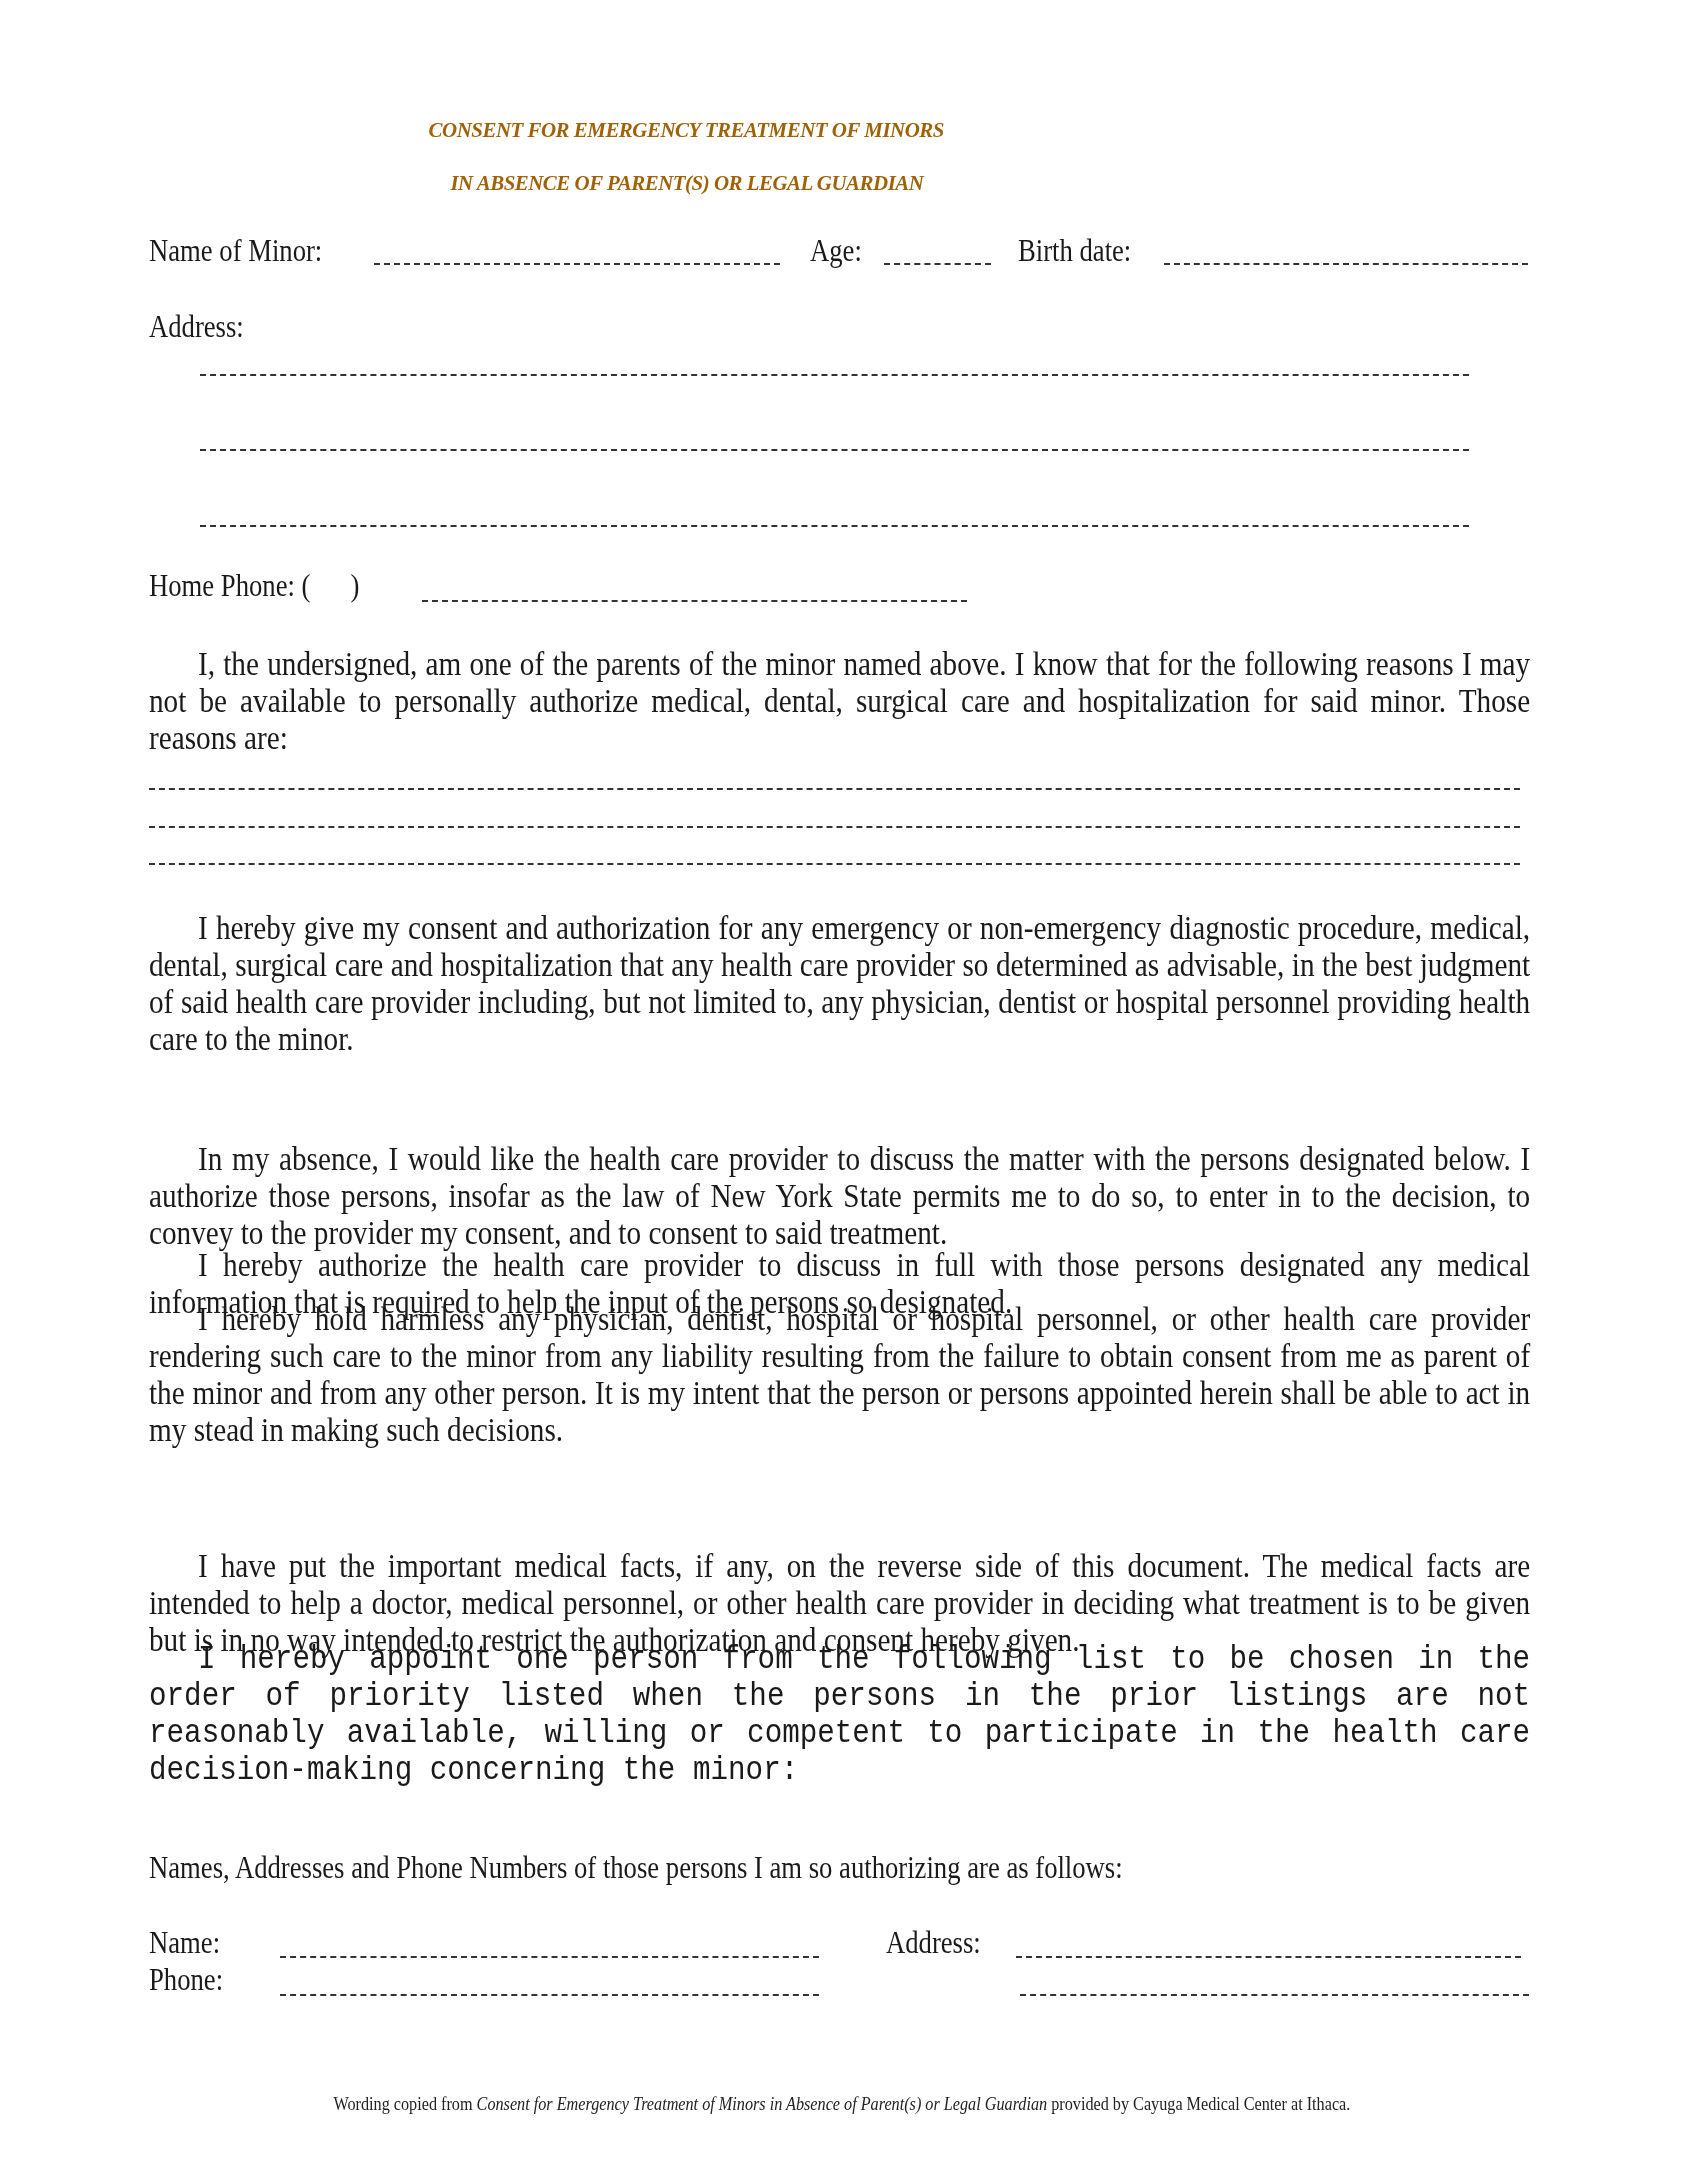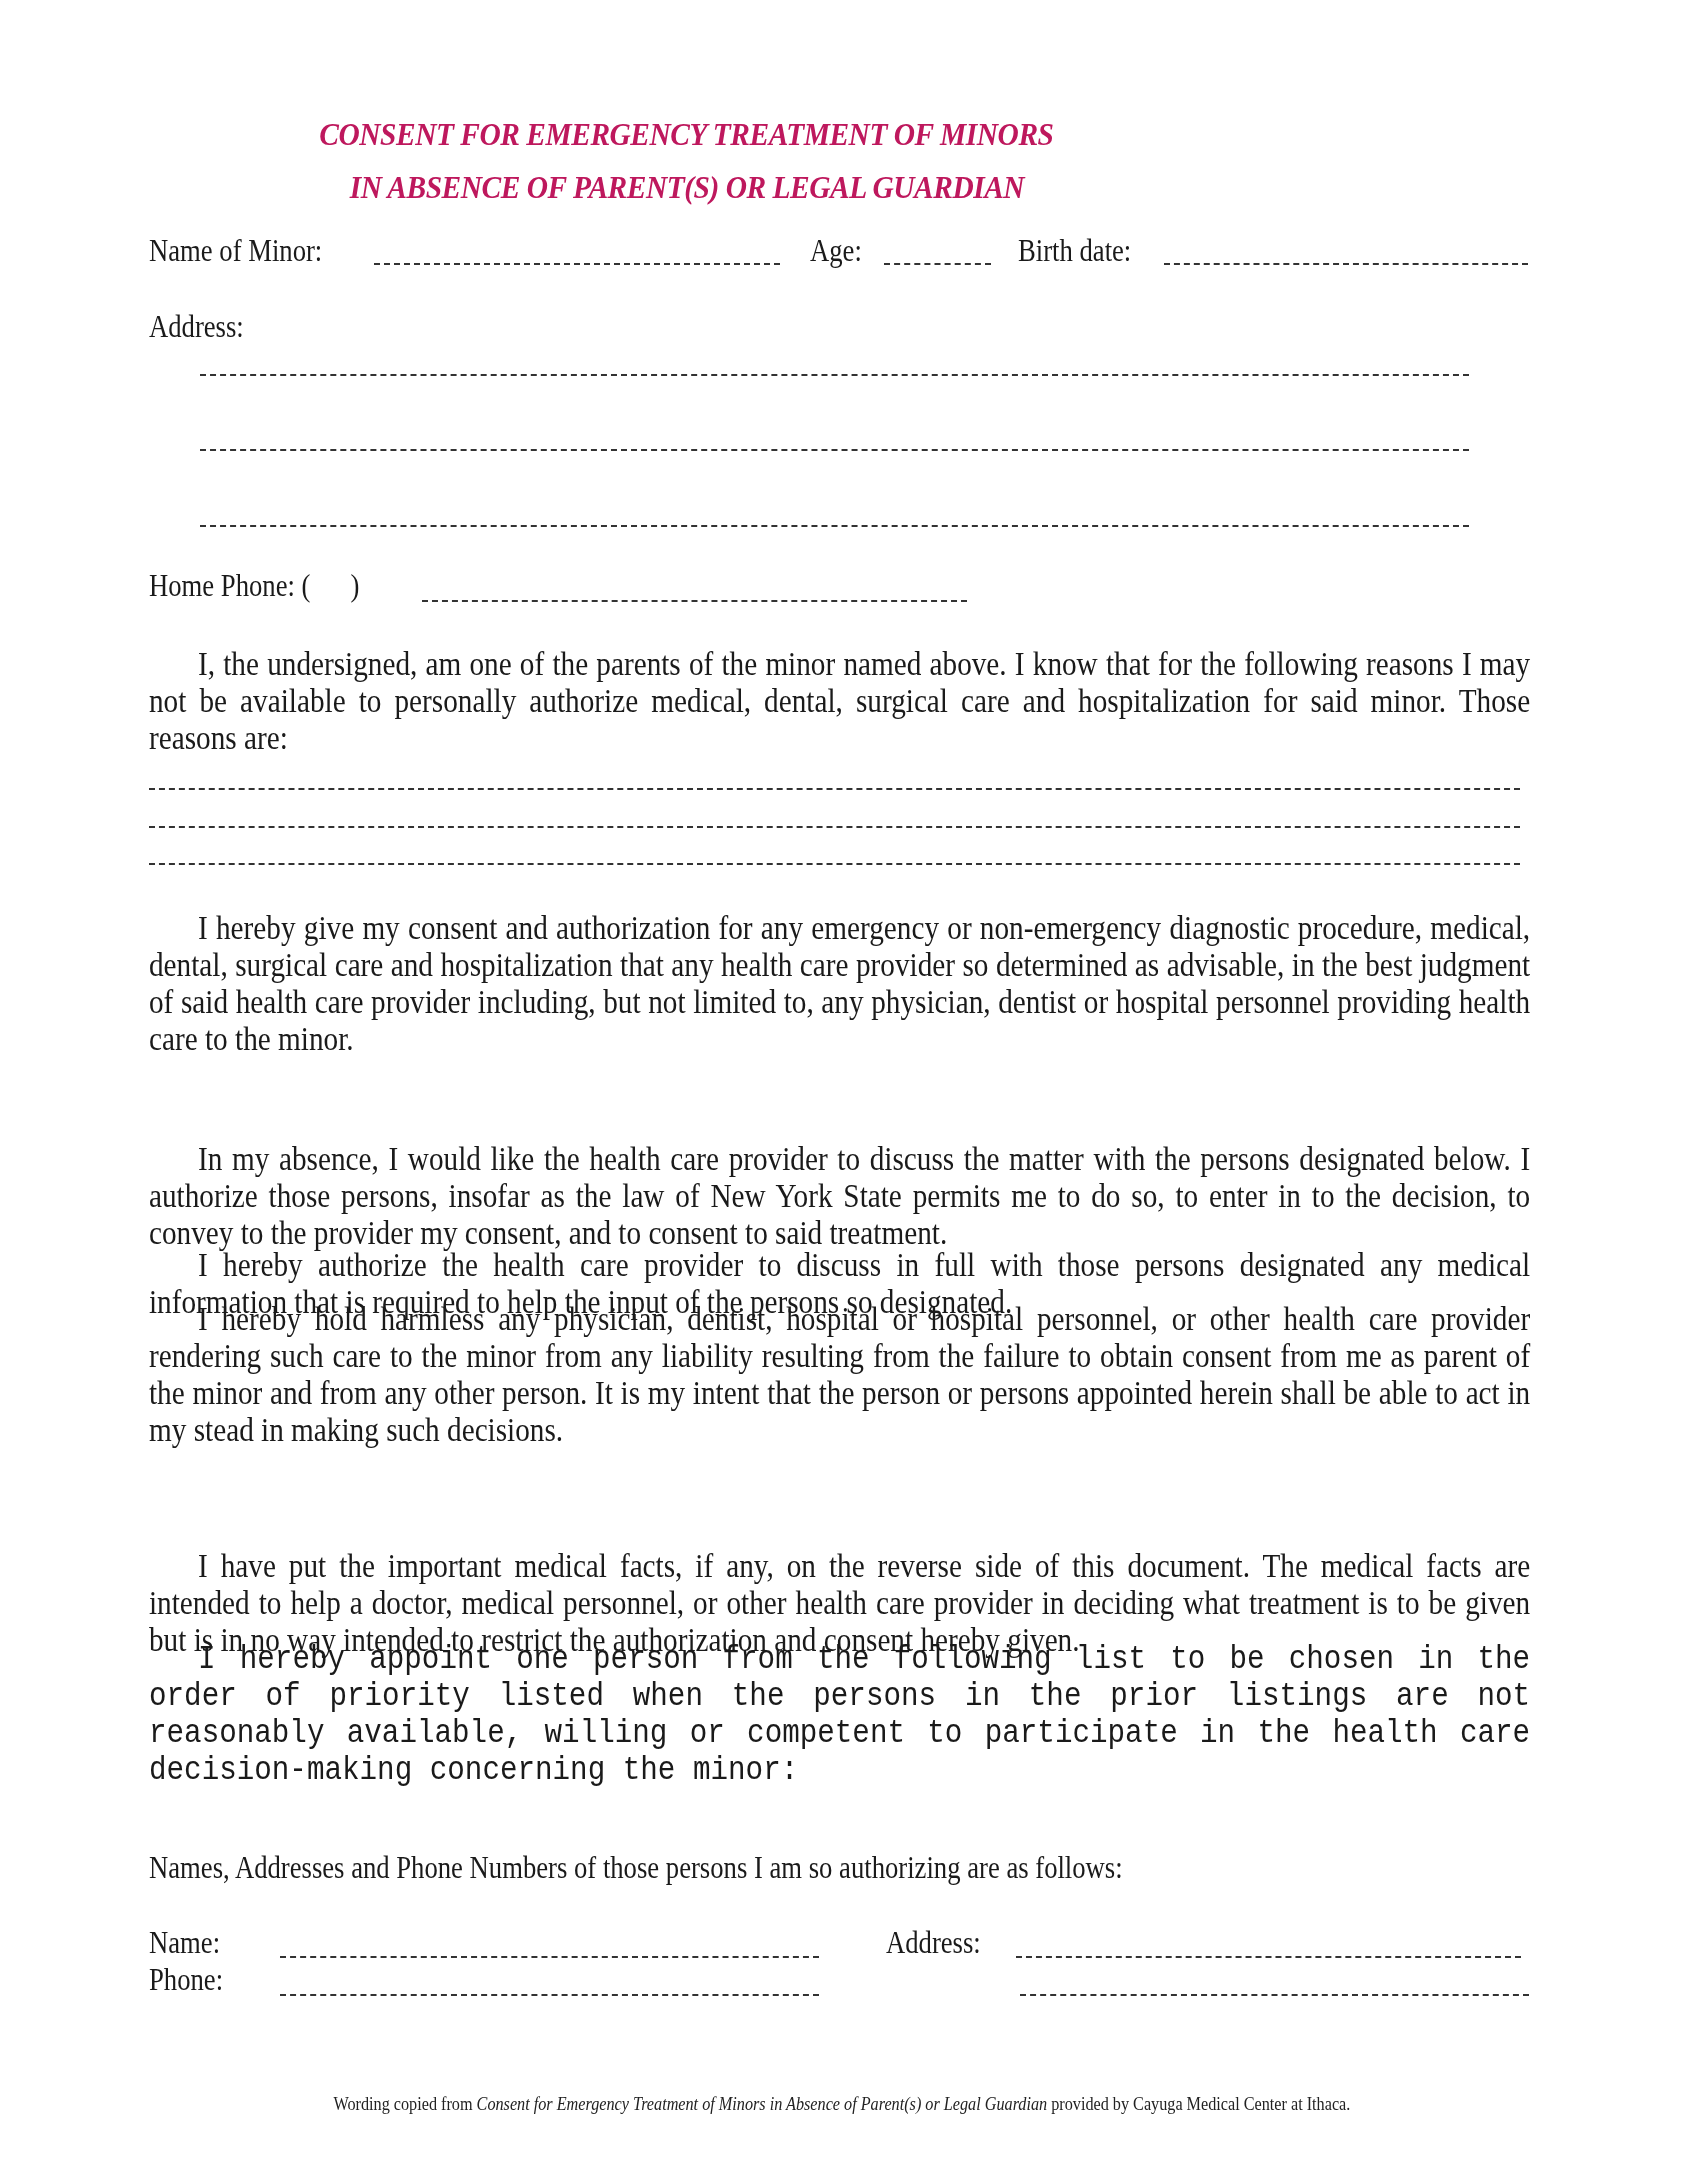--- a/index.html
+++ b/index.html
@@ -21,23 +21,23 @@
     width: 1683px;
     height: 2178px;
   }
   .title {
     position: absolute;
     left: 0;
     width: 1373px;
     text-align: center;
     font-style: italic;
     font-weight: bold;
-    font-size: 31px;
+    font-size: 22px;
     letter-spacing: -0.5px;
-    color: #be185d;
+    color: #a16207;
   }
   .title span {
     display: inline-block;
     transform: scaleX(0.95);
   }
   .line-text {
     position: absolute;
     font-size: 31px;
     line-height: 38px;
     color: #1a1a1a;

